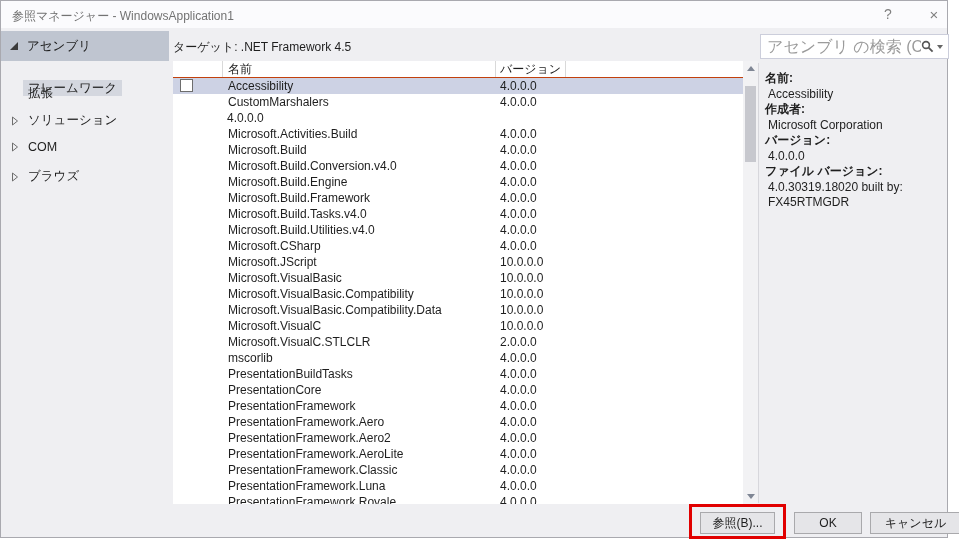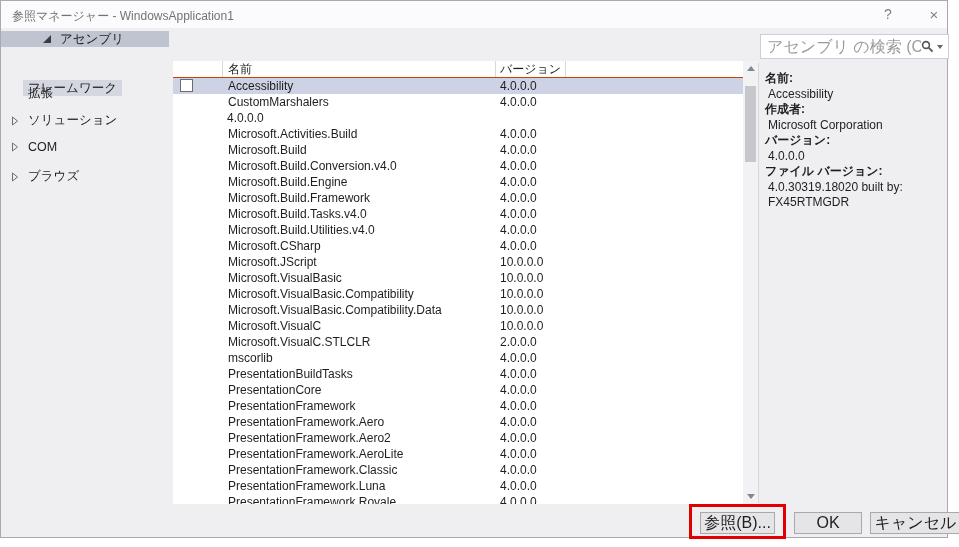--- a/index.html
+++ b/index.html
@@ -10,23 +10,23 @@
   
   .titlebar { position:absolute; left:0; top:0; width:100%; height:27px; background:#fbfbfd; }
   .titlebar .title { position:absolute; left:11px; top:7px; font-size:12px; color:#737373; }
   .winbtn { position:absolute; top:4px; width:26px; height:19px; text-align:center;
             color:#808080; font-size:14px; line-height:19px; cursor:default; }
   .help-btn { left:874px; }
   .close-btn { left:920px; font-size:15px; }
   
   .dlg-body { position:absolute; left:0; top:27px; right:0; bottom:0; background:var(--dialog-bg,#efeff2); }
   
-  .cat-header { position:absolute; left:0; top:3px; width:168px; height:16px;
+  .cat-header { position:absolute; left:0; top:3px; width:168px; height:30px;
                 background:var(--sidebar-header-bg,#bfc5d0); display:flex; align-items:center;
-                font-size:12.5px; color:#1e1e1e;padding-left:33px; }
+                font-size:12.5px; color:#1e1e1e; }
   .cat-header .tri { margin:0 8px 0 9px; display:inline-flex; }
   .side-sub { position:absolute; font-size:12.5px; color:#1e1e1e; }
   .side-sub .hl { padding:1px 5px; }
   .side-sub.sel .hl { background:var(--sidebar-selected-bg,#d4d7df); }
   .side-cat { position:absolute; display:flex; align-items:center; font-size:12.5px; color:#1e1e1e; }
   .side-cat .tri { margin:0 9px 0 10px; display:inline-flex; }
   
   .target { position:absolute; left:172px; top:11px; font-size:12px; color:#1e1e1e; }
   
   .table { position:absolute; left:172px; top:33px; width:570px; height:443px;
@@ -56,21 +56,21 @@
                       padding-left:6px; background:transparent; min-width:0;
                       font-family:"Liberation Sans","DejaVu Sans",sans-serif; }
   .search-box input::placeholder { color:#9b9b9b; opacity:1; }
   .search-icons { display:flex; align-items:center; padding-right:5px; gap:3px; }
   .caret { width:0; height:0; border-left:3.5px solid transparent; border-right:3.5px solid transparent; border-top:4px solid #666; }
   .details { position:absolute; left:764px; top:43px; width:182px; font-size:12px; color:#1e1e1e; line-height:15.5px; }
   .details .lbl { font-weight:bold; }
   .details .val { padding-left:3px; }
   
   .btn { position:absolute; height:22px; background:#e5e5e8; border:1px solid #a9a9ac;
-         font-size:16px; color:#1e1e1e; text-align:center; line-height:20px; cursor:default; }
+         font-size:12px; color:#1e1e1e; text-align:center; line-height:20px; cursor:default; }
   .btn-browse { left:699px; top:484px; width:75px; }
   .btn-ok { left:793px; top:484px; width:68px; }
   .btn-cancel { left:869px; top:484px; width:91px; }
   .red-box { position:absolute; left:688px; top:476px; width:97px; height:35px;
              border:3px solid var(--annotation-red,#e10000); }
 </style>
 </head>
 <body>
 
 <div class="dialog">
@@ -115,20 +115,21 @@
     </div>
     <div class="side-cat" style="left:0; top:140px;">
       <span class="tri">
         <svg width="8" height="10">
             <path d="M1.5 1 L6.5 5 L1.5 9 Z" fill="none" stroke="#6e6e6e"></path>
           </svg>
       </span>
       <span>ブラウズ</span>
     </div>
 
+    <div class="target">ターゲット: .NET Framework 4.5</div>
 
     <div class="table">
       <div class="thead">
         <div class="c c-check"></div>
         <div class="c c-name">名前</div>
         <div class="c c-ver">バージョン</div>
         <div class="c-fill"></div>
       </div>
       <div id="rows-host">
           <div class="trow selected">

